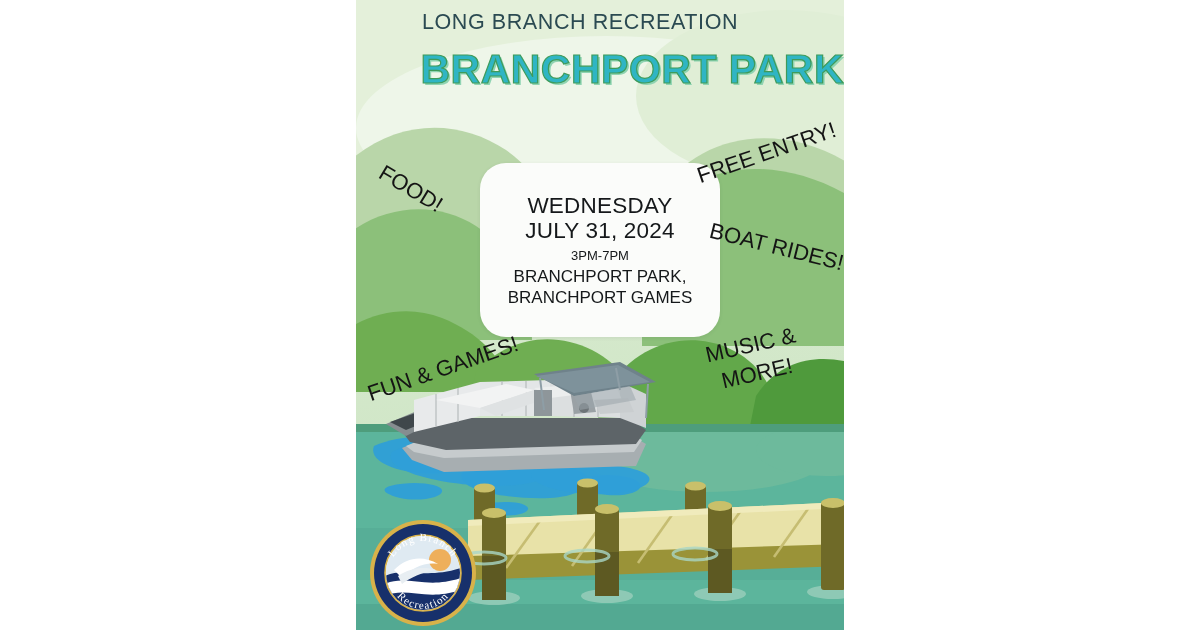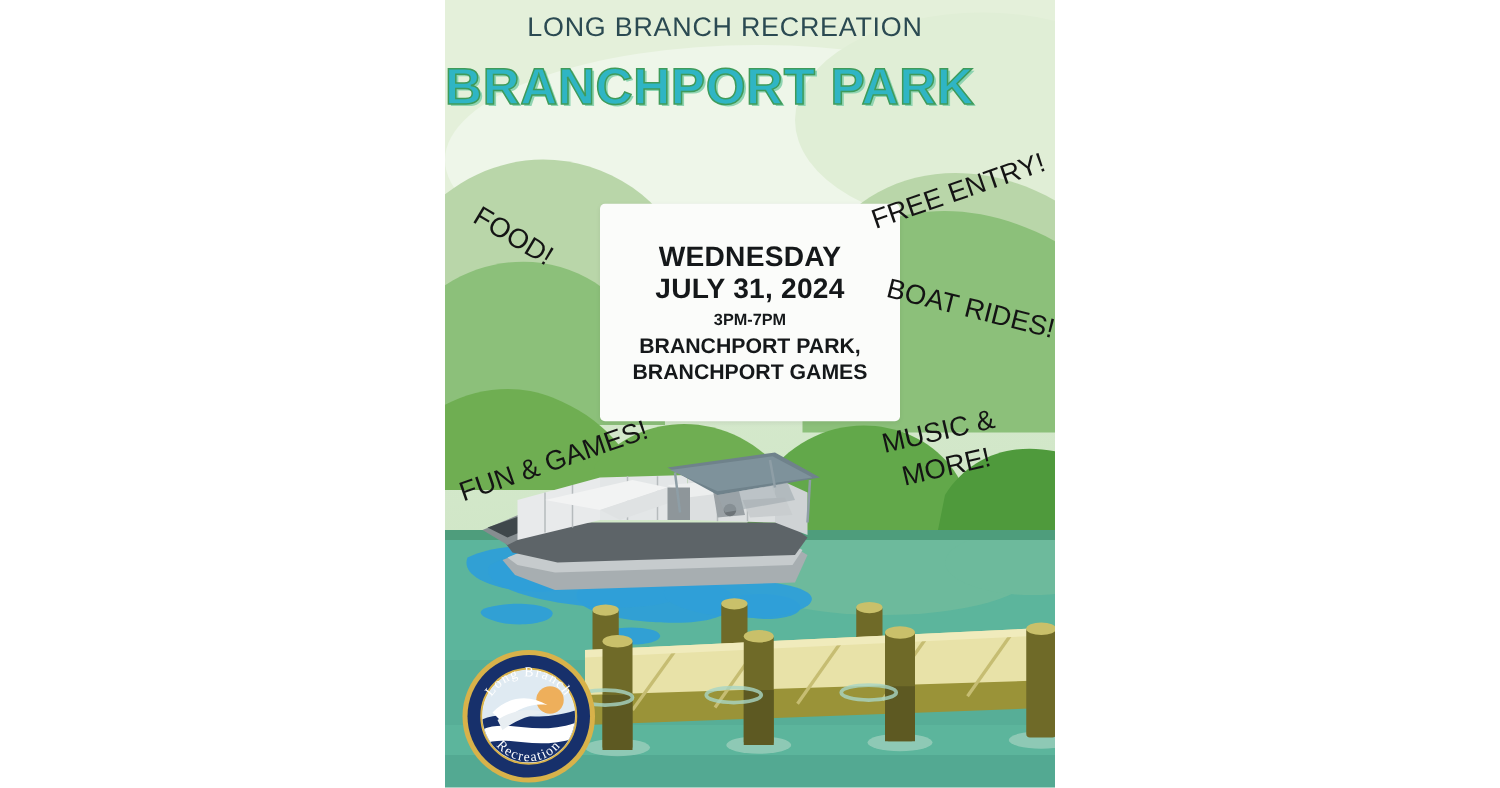--- a/index.html
+++ b/index.html
@@ -55,49 +55,48 @@
     font-size: 21.5px;
     letter-spacing: .6px;
     color: #2b4a52;
     font-weight: 400;
     font-family: "Liberation Sans", sans-serif;
   }
   .title {
     position: absolute;
     left: 0;
     width: 488px;
-    text-align: left;
+    text-align: right;
     font-weight: 700;
     font-size: 41px;
     letter-spacing: .5px;
     color: #2fb5c4;
     -webkit-text-stroke: 1.2px #3f9b5a;
     text-shadow: 2px 2px 0 #8fd4b2;
     font-family: "Liberation Sans", sans-serif;
   }
   #title-l1 { top: 46px; }
   #title-l2 { top: 100px; }
 
   
   .card {
     position: absolute;
     left: 124px;
     top: 163px;
     width: 240px;
     height: 174px;
     background: #fbfcfa;
-    border-radius: 4px;
+    border-radius: 26px;
     box-shadow: 0 1px 4px rgba(0,0,0,.07);
     display: flex;
     flex-direction: column;
     align-items: center;
     justify-content: center;
     padding-top: 2px;
     box-sizing: border-box;
-    font-weight: bold;
   }
   .card-line {
     color: #15181a;
     text-align: center;
     line-height: 1.12;
     font-family: "Liberation Sans", sans-serif;
   }
   .card-big { font-size: 22.5px; letter-spacing: .2px; }
   .card-mid { font-size: 13px; margin-top: 5px; }
   .card-small { font-size: 17px; margin-top: 4px; line-height: 1.2; }

